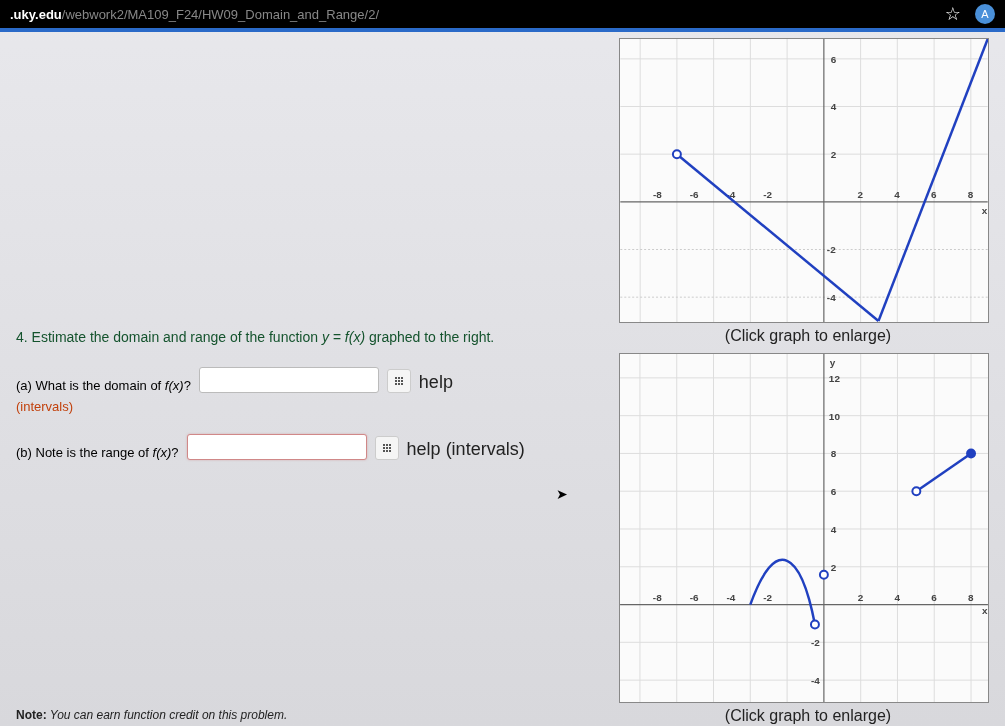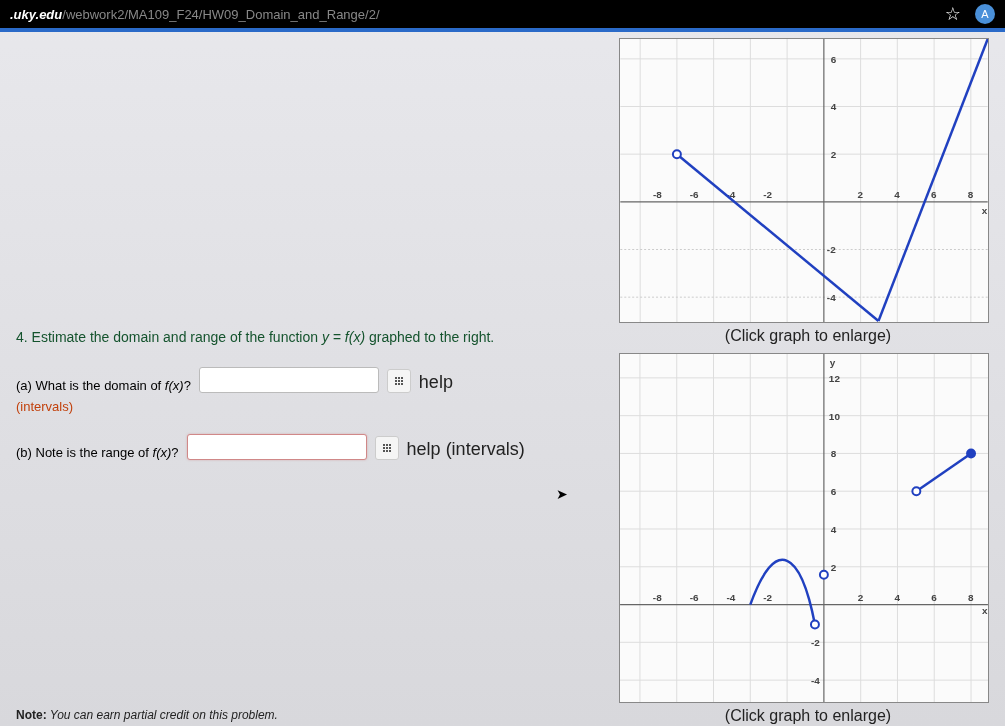--- a/index.html
+++ b/index.html
@@ -14,21 +14,21 @@
       background: #000;
       color: #fff;
       height: 28px;
       display: flex;
       align-items: center;
       padding: 0 10px;
       font-size: 13px;
       justify-content: space-between;
     }
     .url-text { color: #888; }
-    .url-text .domain { color: #fff; font-weight: bold; font-style: italic; }
+    .url-text .domain { color: #fff; font-weight: bold; }
     .bar-icons { display: flex; gap: 14px; align-items: center; }
     .star-icon { color: #fff; font-size: 18px; }
     .user-circle {
       width: 20px; height: 20px; border-radius: 50%;
       background: #4a90d9; display: flex; align-items: center;
       justify-content: center; font-size: 11px; color: #fff;
     }
     .blue-strip { height: 4px; background: #2a6ac8; }
     .content {
       display: flex;
@@ -232,14 +232,14 @@
         <circle class="pt-closed" cx="353" cy="100" r="4"></circle>
       </svg>
     </div>
     <div class="graph-caption">(Click graph to enlarge)</div>
   </div>
 </div>
 
 <div class="cursor">➤</div>
 
 <div class="note">
-  <b>Note:</b><span class="italic"> You can earn partial credit on this problem.</span>
+  <b>Note:</b><span class="italic"> You can earn function credit on this problem.</span>
 </div>
 
 </body></html>

